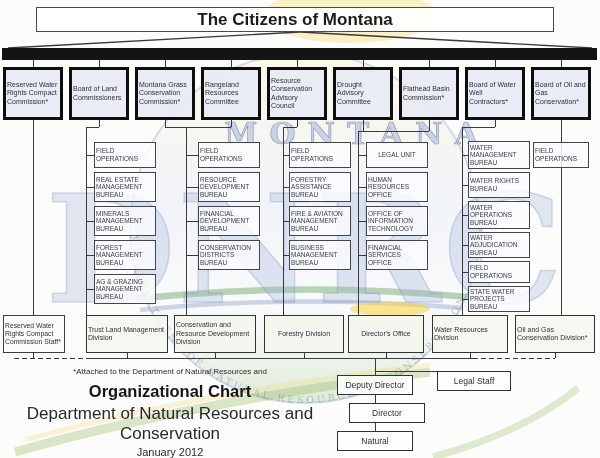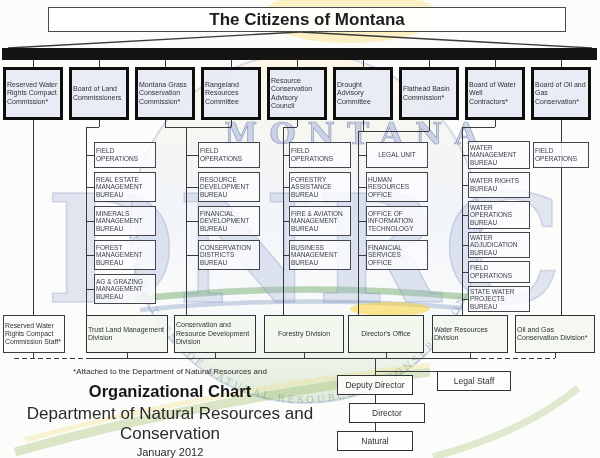--- a/index.html
+++ b/index.html
@@ -15,21 +15,21 @@
     position:absolute;box-sizing:border-box;z-index:3;
     display:flex;align-items:center;justify-content:center;
     text-align:left;color:#2e3138;padding:1px;
   }
   .board{border:3px solid #0e0e0e;background:rgba(231,235,243,0.93);font-size:7px;line-height:1.18;}
   .bureau{border:1px solid #42454c;background:rgba(251,252,254,0.84);font-size:6.5px;line-height:1.16;color:#383c45;}
   .division{border:1.4px solid #2f3237;background:rgba(243,247,238,0.88);font-size:7px;line-height:1.2;}
   .staff{border:1px solid #3c3f46;background:rgba(252,252,252,0.86);font-size:6.8px;line-height:1.2;}
   .exec{border:1.2px solid #2f3237;background:rgba(253,253,251,0.92);font-size:8.5px;}
   #title-box{
-    position:absolute;left:48px;top:7px;width:518px;height:25px;z-index:4;
+    position:absolute;left:36px;top:7px;width:518px;height:25px;z-index:4;
     box-sizing:border-box;border:1.4px solid #4a4a4a;background:rgba(255,255,255,0.95);
     display:flex;align-items:center;justify-content:center;
     font-size:17px;font-weight:bold;color:#1c1c1c;
   }
   #caption{
     position:absolute;left:15px;top:367px;width:310px;z-index:4;
     text-align:center;color:#222;
   }
   #caption .foot{font-size:8px;line-height:1.3;color:#2a2a2a;}
   #caption .big{font-size:16.5px;font-weight:bold;margin-top:5px;color:#161616;}

